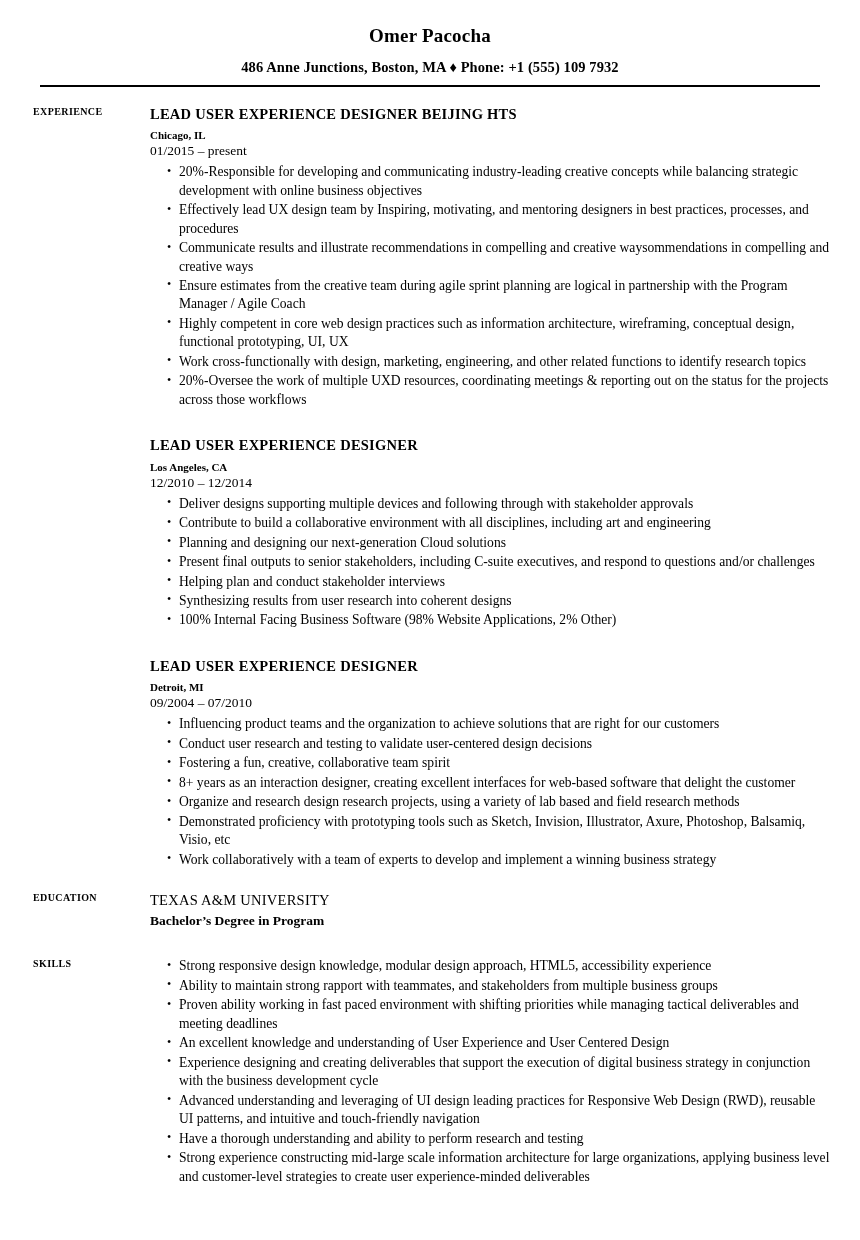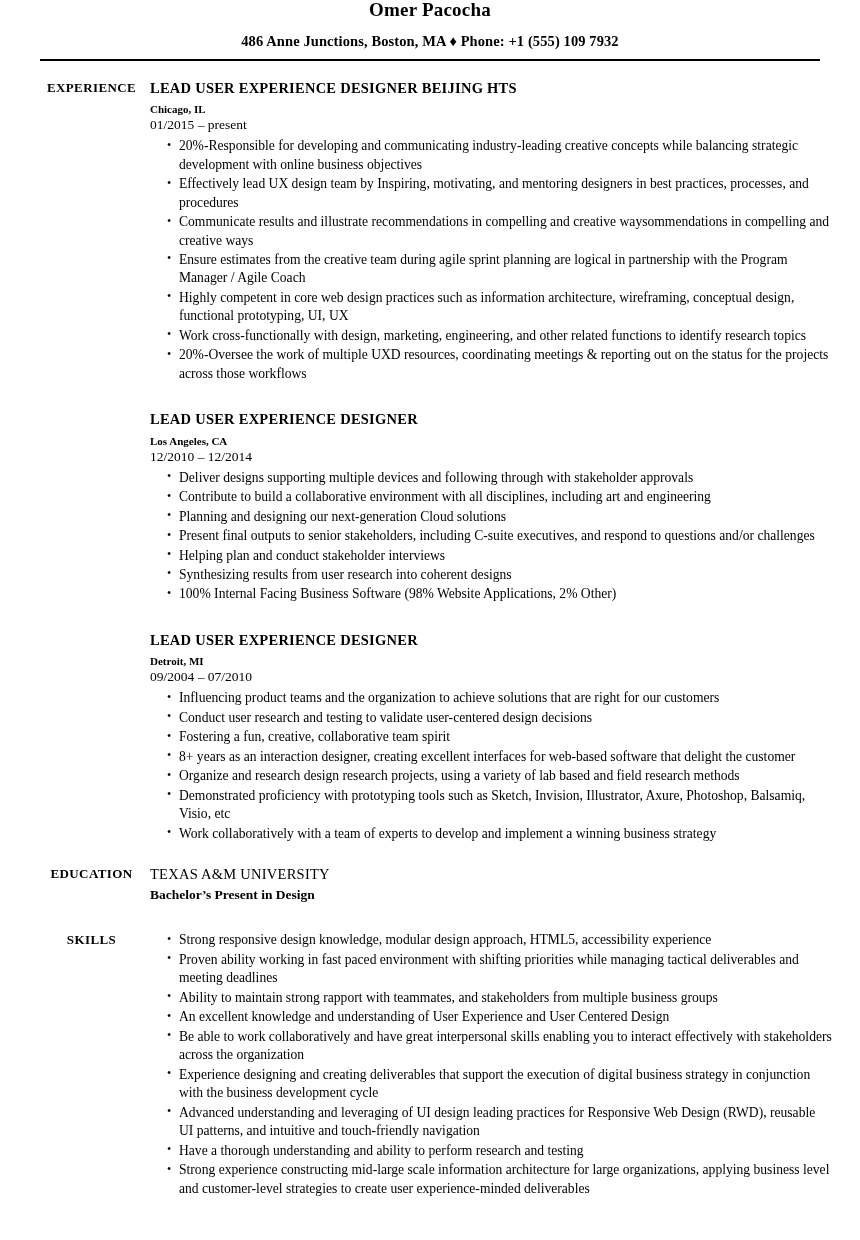--- a/index.html
+++ b/index.html
@@ -15,20 +15,21 @@
     position: relative;
     width: 860px;
     height: 1240px;
     background: #ffffff;
     overflow: hidden;
     box-sizing: border-box;
   }
 
   
   .header {
+    padding-top: 26px;
     text-align: center;
   }
   .cand-name {
     font-size: 19px;
     font-weight: bold;
     letter-spacing: 0.2px;
     line-height: 1.1;
   }
   .cand-contact {
     font-size: 14.5px;
@@ -46,25 +47,24 @@
   .section {
     display: flex;
     align-items: flex-start;
     padding-left: 33px;
     padding-right: 28px;
     box-sizing: border-box;
   }
   .sec-label {
     width: 117px;
     flex: 0 0 117px;
-    font-size: 13px;
+    font-size: 10px;
     font-weight: bold;
     letter-spacing: 0.4px;
     padding-top: 1px;
-    text-align: center;
   }
   .sec-body {
     flex: 1 1 auto;
     min-width: 0;
   }
 
   #experience-section { margin-top: 18px; }
   #education-section  { margin-top: 21px; }
   #skills-section     { margin-top: 28px; }
 
@@ -189,33 +189,32 @@
         </ul>
       </div>
 
     </div>
   </div>
 
   <div class="section" id="education-section">
     <div class="sec-label">EDUCATION</div>
     <div class="sec-body">
       <div class="edu-school">TEXAS A&amp;M UNIVERSITY</div>
-      <div class="edu-degree">Bachelor’s Present in Design</div>
+      <div class="edu-degree">Bachelor’s Degree in Program</div>
     </div>
   </div>
 
   <div class="section" id="skills-section">
     <div class="sec-label">SKILLS</div>
     <div class="sec-body">
       <ul class="bullets">
         <li>Strong responsive design knowledge, modular design approach, HTML5, accessibility experience</li>
+        <li>Ability to maintain strong rapport with teammates, and stakeholders from multiple business groups</li>
         <li>Proven ability working in fast paced environment with shifting priorities while managing tactical deliverables and meeting deadlines</li>
-        <li>Ability to maintain strong rapport with teammates, and stakeholders from multiple business groups</li>
         <li>An excellent knowledge and understanding of User Experience and User Centered Design</li>
-        <li>Be able to work collaboratively and have great interpersonal skills enabling you to interact effectively with stakeholders across the organization</li>
         <li>Experience designing and creating deliverables that support the execution of digital business strategy in conjunction with the business development cycle</li>
         <li>Advanced understanding and leveraging of UI design leading practices for Responsive Web Design (RWD), reusable UI patterns, and intuitive and touch-friendly navigation</li>
         <li>Have a thorough understanding and ability to perform research and testing</li>
         <li>Strong experience constructing mid-large scale information architecture for large organizations, applying business level and customer-level strategies to create user experience-minded deliverables</li>
       </ul>
     </div>
   </div>
 
 </div>
 

